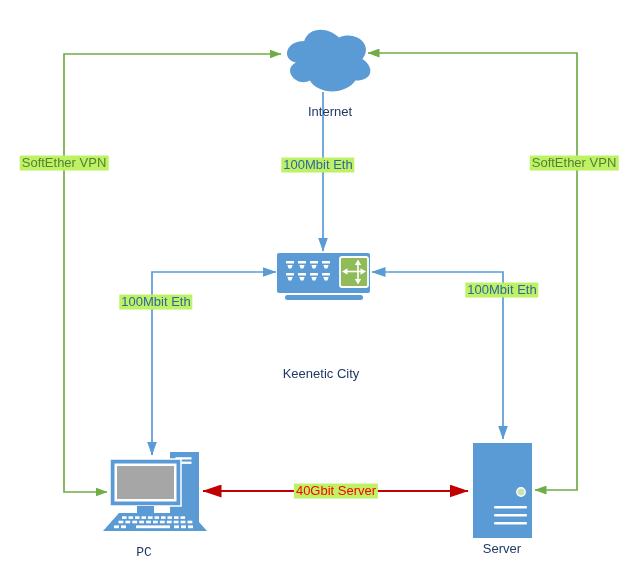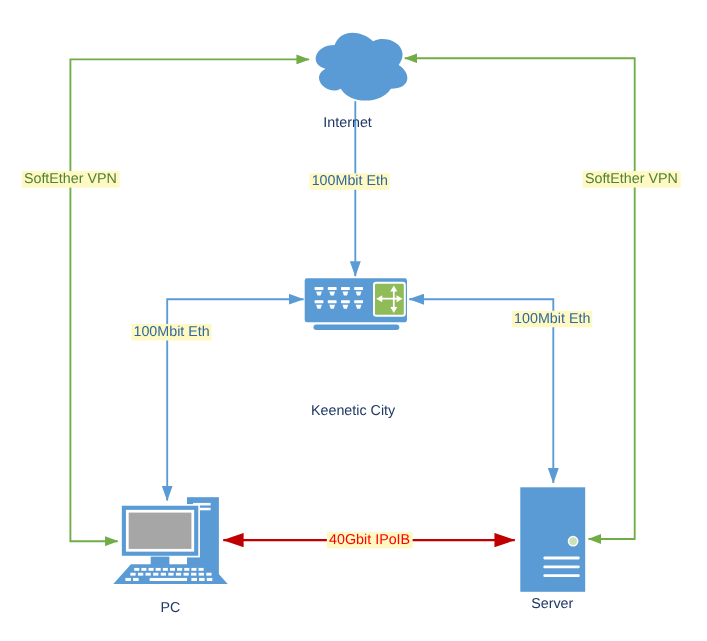--- a/index.html
+++ b/index.html
@@ -5,21 +5,21 @@
   html,body{margin:0;padding:0;background:#fff;}
   #stage{
     position:relative;width:643px;height:583px;background:#ffffff;
     font-family:"Liberation Sans", sans-serif;overflow:hidden;
   }
   #diagram-svg{position:absolute;left:0;top:0;}
   .lbl{
     position:absolute;transform:translate(-50%,-50%);
     white-space:nowrap;font-size:13px;line-height:1.15;
   }
-  .lbl.bg{background:#fef9c3;padding:0 2px;}
+  .lbl.bg{background:#bef264;padding:0 2px;}
   .navy{color:#1F3864;}
   .blue{color:#31679E;text-align:center;}
   .green{color:#538135;}
   .red{color:#FF0000;}
 </style>
 </head>
 <body>
 
 <div id="stage">
 
@@ -133,26 +133,26 @@
       <rect x="473" y="443" width="59" height="95" fill="#5B9BD5"></rect>
       <circle cx="521" cy="492" r="4.2" stroke="#ffffff" stroke-width="1.4" fill="#C9E2B8"></circle>
       <g fill="#ffffff">
         <rect x="494" y="506" width="33" height="2.6" rx="1"></rect>
         <rect x="494" y="514" width="33" height="2.6" rx="1"></rect>
         <rect x="494" y="522" width="33" height="2.6" rx="1"></rect>
       </g>
     </g>
   </svg>
 
-  <div class="lbl navy" style="left:316px;top:112px;">Internet</div>
+  <div class="lbl navy" style="left:330px;top:112px;">Internet</div>
   <div class="lbl navy" style="left:321px;top:330px;margin-top:44px;">Keenetic City</div>
-  <div class="lbl navy" style="left:155px;top:553px;">PC</div>
+  <div class="lbl navy" style="left:144px;top:553px;font-family:Liberation Mono, monospace;">PC</div>
   <div class="lbl navy" style="left:502px;top:549px;text-align:center;">Server</div>
 
   <div class="lbl bg green" style="left:64px;top:163px;">SoftEther VPN</div>
   <div class="lbl bg green" style="left:574px;top:163px;">SoftEther VPN</div>
 
   <div class="lbl bg blue" style="left:318px;top:165px;">100Mbit Eth</div>
   <div class="lbl bg blue" style="left:156px;top:302px;">100Mbit Eth</div>
   <div class="lbl bg blue" style="left:502px;top:290px;">100Mbit Eth</div>
 
-  <div class="lbl bg red" style="left:336px;top:491px;">40Gbit IPoIB</div>
+  <div class="lbl bg red" style="left:336px;top:491px;">40Gbit Server</div>
 </div>
 
 </body></html>

